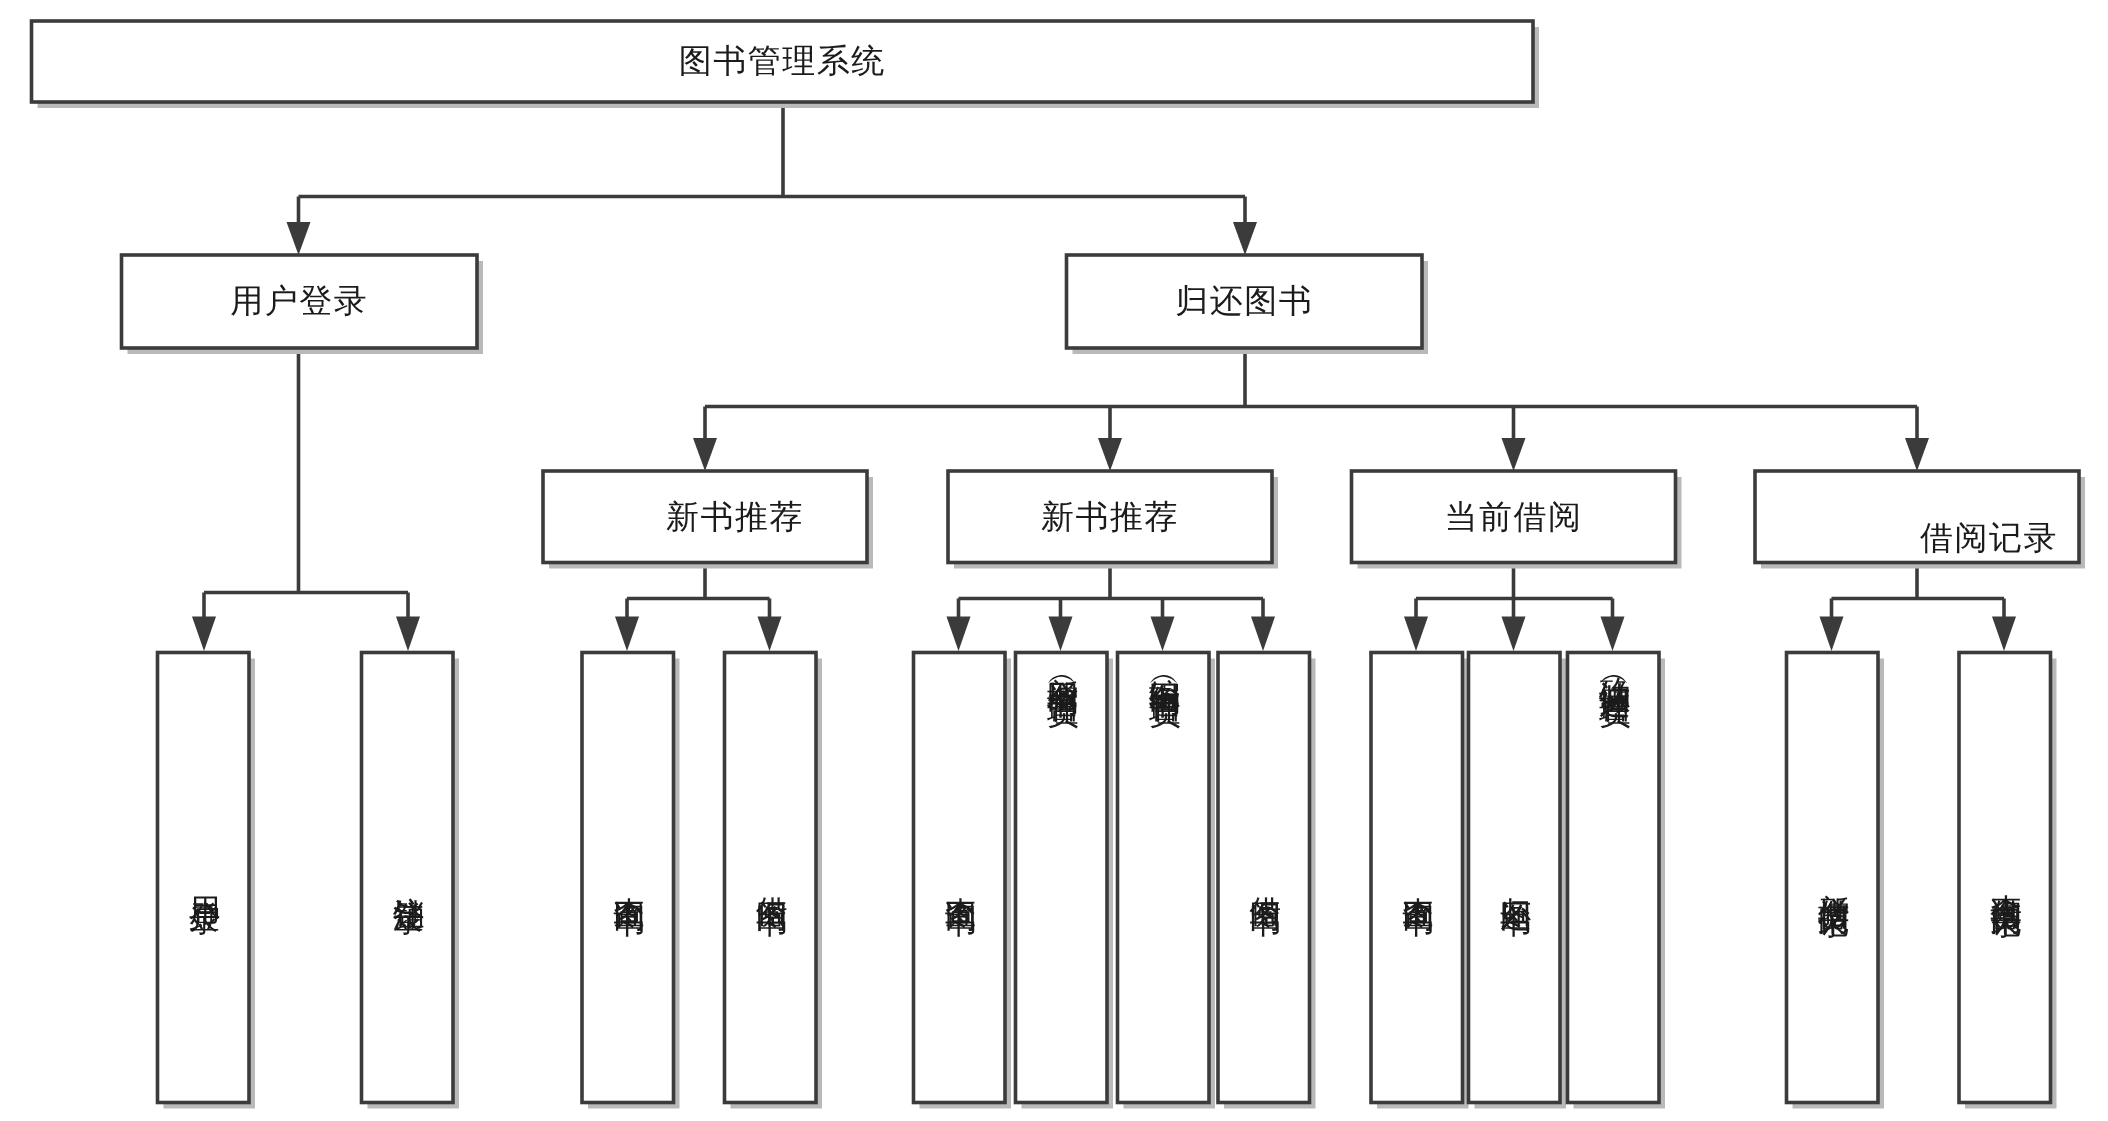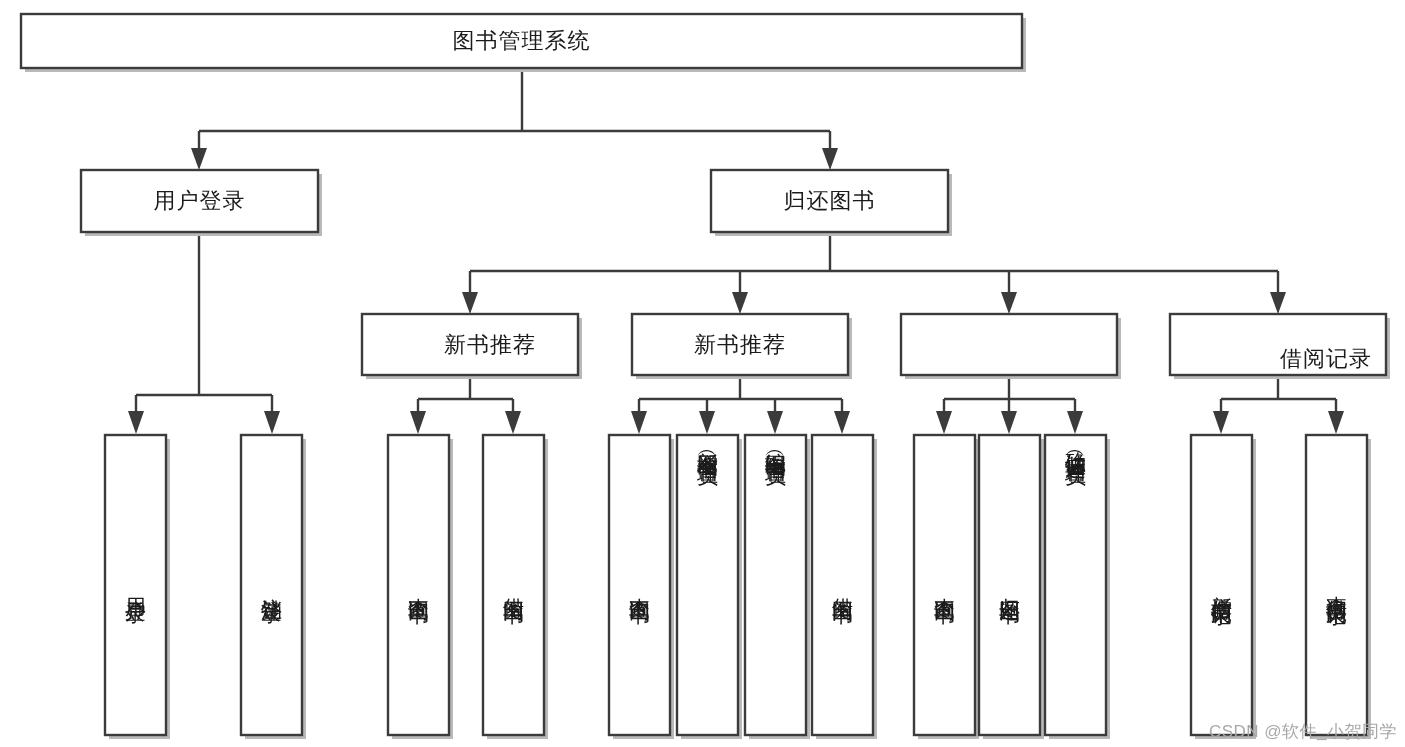--- a/index.html
+++ b/index.html
@@ -177,20 +177,23 @@
   <div class="hlabel-wrap" style="left:711px;top:170px;width:237px;height:62px;">
     <span class="hlabel-text">归还图书</span>
   </div>
 
   <div class="hlabel-wrap" style="left:382px;top:314px;width:216px;height:61px;">
     <span class="hlabel-text">新书推荐</span>
   </div>
   <div class="hlabel-wrap" style="left:632px;top:314px;width:216px;height:61px;">
     <span class="hlabel-text">新书推荐</span>
   </div>
+  <div class="hlabel-wrap" style="left:901px;top:314px;width:216px;height:61px;">
+    <span class="hlabel-text">当前借阅</span>
+  </div>
   <div class="hlabel-wrap" style="left:1170px;top:328px;width:216px;height:61px;padding-left:48px;">
     <span class="hlabel-text">借阅记录</span>
   </div>
 
   <div class="vlabel-wrap" style="left:105px;top:435px;width:61px;height:300px;">
     <span class="vlabel-text">用户登录</span>
   </div>
   <div class="vlabel-wrap" style="left:241px;top:435px;width:61px;height:300px;">
     <span class="vlabel-text">注销登录</span>
   </div>
@@ -221,14 +224,13 @@
   <div class="vlabel-wrap" style="left:1045px;top:435px;width:61px;height:300px;align-items:flex-start;">
     <span class="vlabel-text">确认归还（管理员）</span>
   </div>
   <div class="vlabel-wrap" style="left:1191px;top:435px;width:61px;height:300px;">
     <span class="vlabel-text">新增借阅记录</span>
   </div>
   <div class="vlabel-wrap" style="left:1306px;top:435px;width:61px;height:300px;">
     <span class="vlabel-text">查询借阅记录</span>
   </div>
 
-  <div id="watermark">CSDN @软件_小贺同学</div>
 </div>
 
 </body></html>

